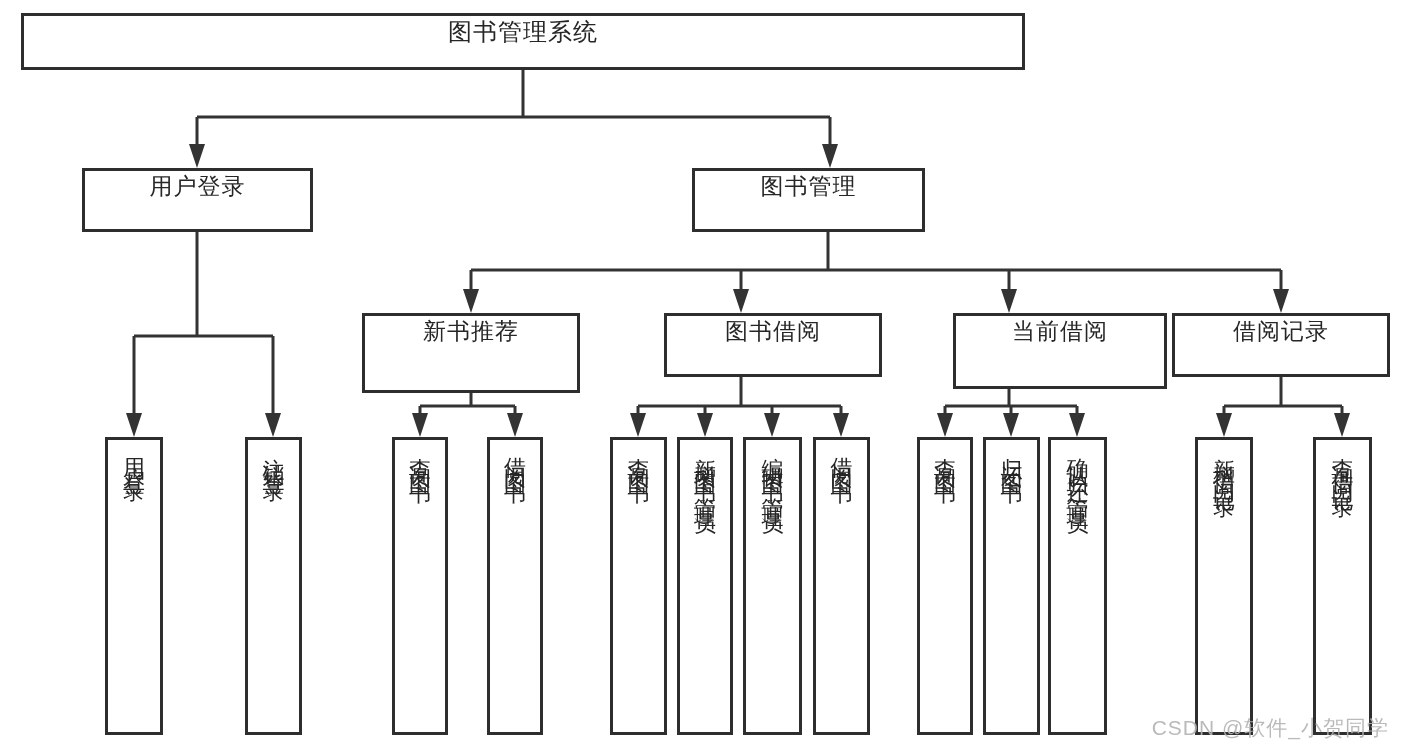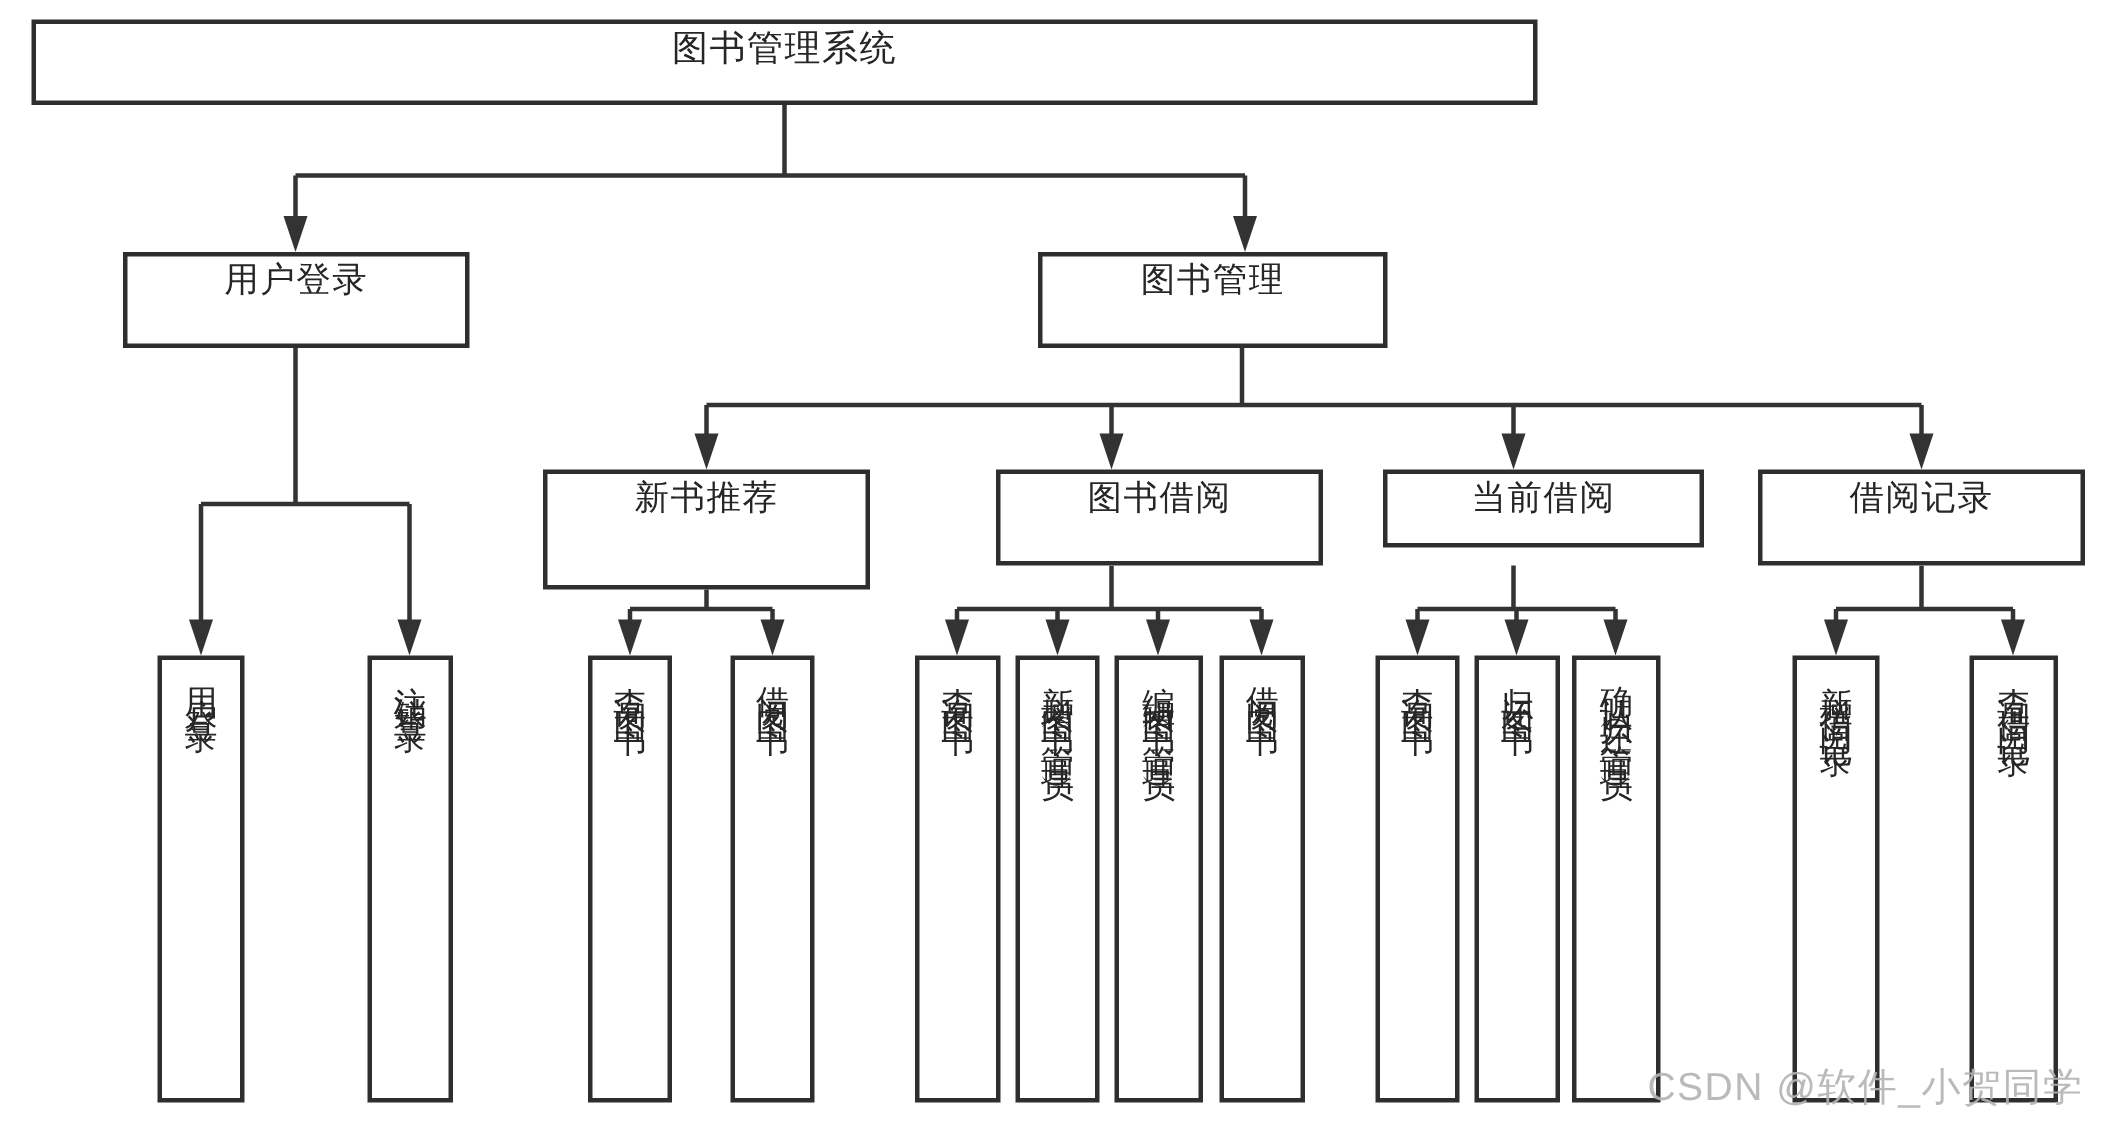--- a/index.html
+++ b/index.html
@@ -55,21 +55,21 @@
   .node.v .node-label {
     writing-mode: vertical-rl;
     font-size: 22px;
     letter-spacing: 8px;
     line-height: 1;
   }
   .watermark {
     position: absolute;
     right: 16px;
     bottom: 5px;
-    font-size: 26px;
+    font-size: 21px;
     color: var(--watermark-text);
     opacity: 0.9;
     letter-spacing: 1px;
     white-space: nowrap;
     text-align: right;
   }
 </style>
 </head>
 <body>
 
@@ -121,21 +121,21 @@
   <div class="node h" style="left:692px; top:168px; width:233px; height:64px;">
     <span class="node-label">图书管理</span>
   </div>
 
   <div class="node h" style="left:362px; top:313px; width:218px; height:80px;">
     <span class="node-label">新书推荐</span>
   </div>
   <div class="node h" style="left:632px; top:313px; width:218px; height:64px;margin-left:32px;">
     <span class="node-label">图书借阅</span>
   </div>
-  <div class="node h" style="left:922px; top:313px; width:214px; height:52px;">
+  <div class="node h" style="left:953px; top:313px; width:214px; height:76px;">
     <span class="node-label">当前借阅</span>
   </div>
   <div class="node h" style="left:1172px; top:313px; width:218px; height:64px;">
     <span class="node-label">借阅记录</span>
   </div>
 
   <div class="node v" style="left:105px; top:437px; width:58px; height:298px;">
     <span class="node-label">用户登录</span>
   </div>
   <div class="node v" style="left:245px; top:437px; width:57px; height:298px;">

